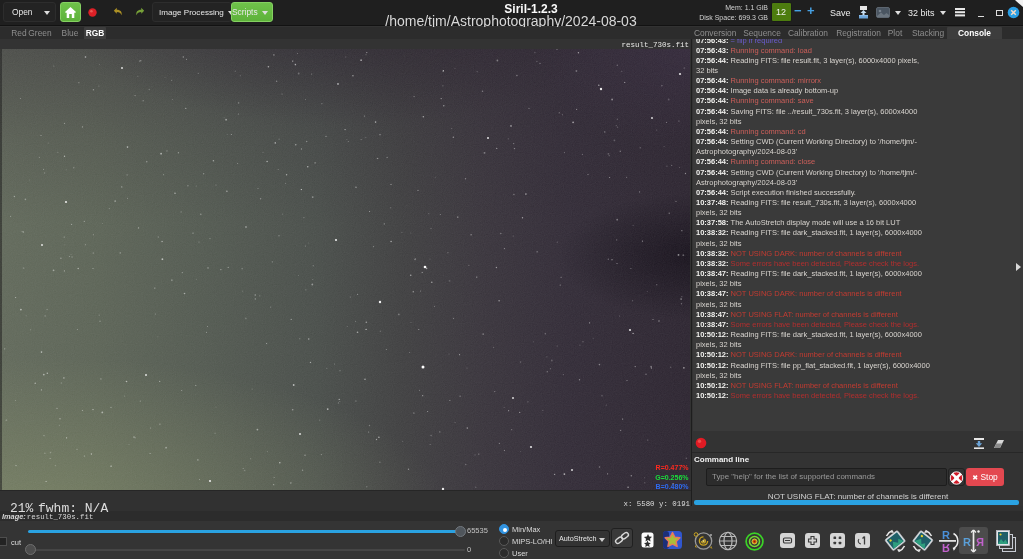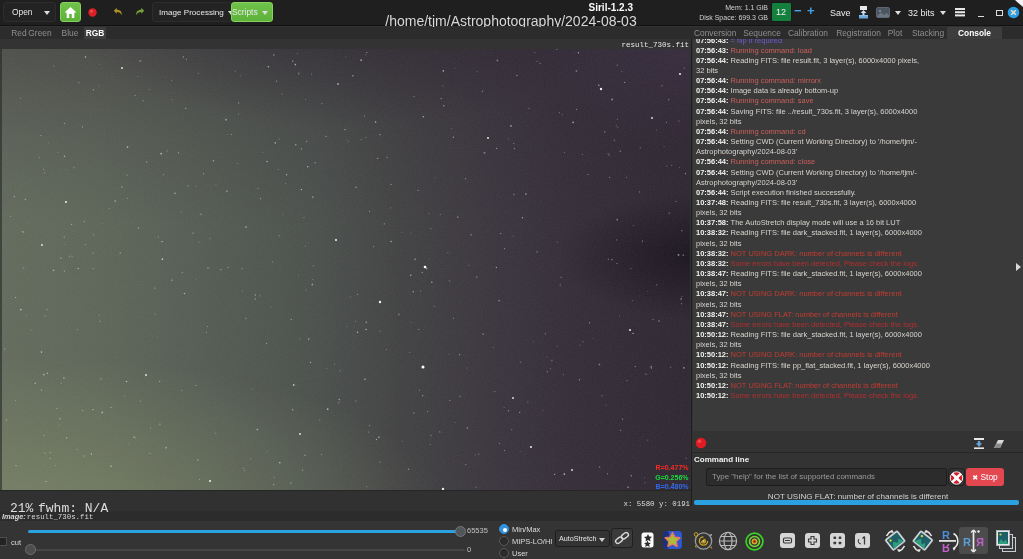--- a/index.html
+++ b/index.html
@@ -3,24 +3,24 @@
 <style>
 *{margin:0;padding:0;box-sizing:border-box}
 html,body{width:1023px;height:559px;overflow:hidden;background:#323232;font-family:"Liberation Sans",sans-serif}
 .abs{position:absolute}
 #app{position:relative;width:1023px;height:559px;background:#323232}
 
 #header{position:absolute;left:0;top:0;width:1023px;height:26px;background:#1f1f1f;border-bottom:1px solid #121212}
 .hbtn{position:absolute;top:2px;height:20px;border-radius:3px;color:#e8e8e8;font-size:8.4px;line-height:19px;white-space:nowrap;border:1px solid #2d2d2d;background:#232323}
 .caret{display:inline-block;width:0;height:0;border-left:3.5px solid transparent;border-right:3.5px solid transparent;border-top:4.5px solid #dedede;vertical-align:middle;margin-left:4px;margin-top:1px}
 .greenbtn{background:linear-gradient(#6fc24a,#5db23a);border:1px solid #85d162;border-radius:3px}
-#title1{position:absolute;left:371px;top:2px;width:262px;text-align:right;color:#fbfbfb;font-size:10px;font-weight:bold}
+#title1{position:absolute;left:400px;top:2px;width:262px;text-align:center;color:#fbfbfb;font-size:12px;font-weight:bold}
 #title2{position:absolute;left:330px;top:13px;width:362px;text-align:center;color:#d8d8d8;font-size:14px}
 #memblk{position:absolute;right:255px;top:3px;text-align:right;color:#d2d2d2;font-size:7px;line-height:9.5px}
-#entry12{position:absolute;left:771px;top:2px;width:21px;height:20px;background:#15803d;border:1px solid #1a1a1a;border-radius:2px;color:#eee;font-size:9px;line-height:18px;padding-left:4px}
+#entry12{position:absolute;left:771px;top:2px;width:21px;height:20px;background:#4d7c0f;border:1px solid #1a1a1a;border-radius:2px;color:#eee;font-size:9px;line-height:18px;padding-left:4px}
 .bluetxt{color:#46a1e4;font-weight:bold}
 
 #tabrow{position:absolute;left:0;top:27px;width:1023px;height:12px;background:#2c2c2c}
 .tab{position:absolute;top:0;height:12px;font-size:8.4px;color:#8f8f8f;line-height:12px;text-align:center}
 .tab.active{background:#3d3d3d;color:#fff;font-weight:bold;border-radius:1px 1px 0 0}
 
 #strip{position:absolute;left:0;top:39px;width:690px;height:10px;background:#333}
 #imgname{position:absolute;right:334px;top:40.5px;color:#e8e8e6;font-size:7.5px;font-family:"Liberation Mono",monospace}
 #sky{position:absolute;left:0;top:49px;width:690px;height:441px;overflow:hidden;
 background:

